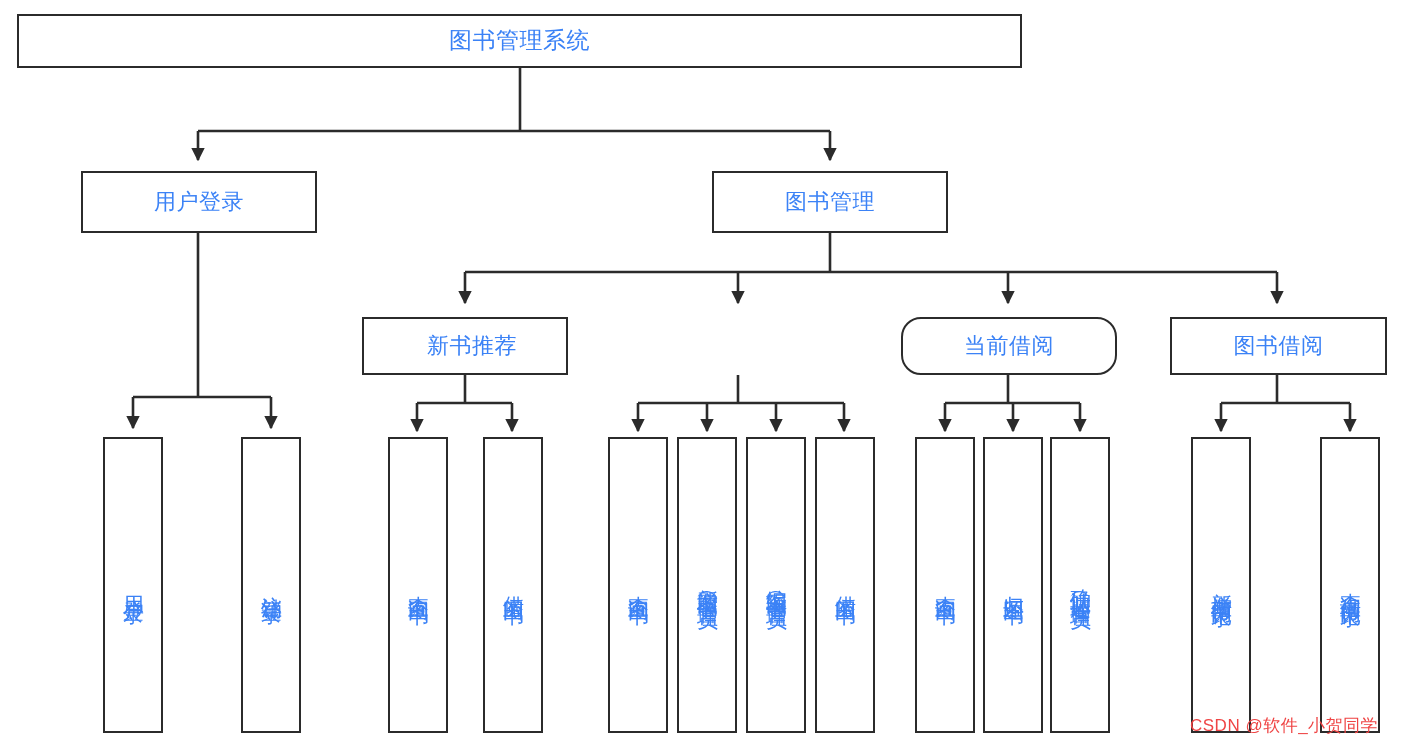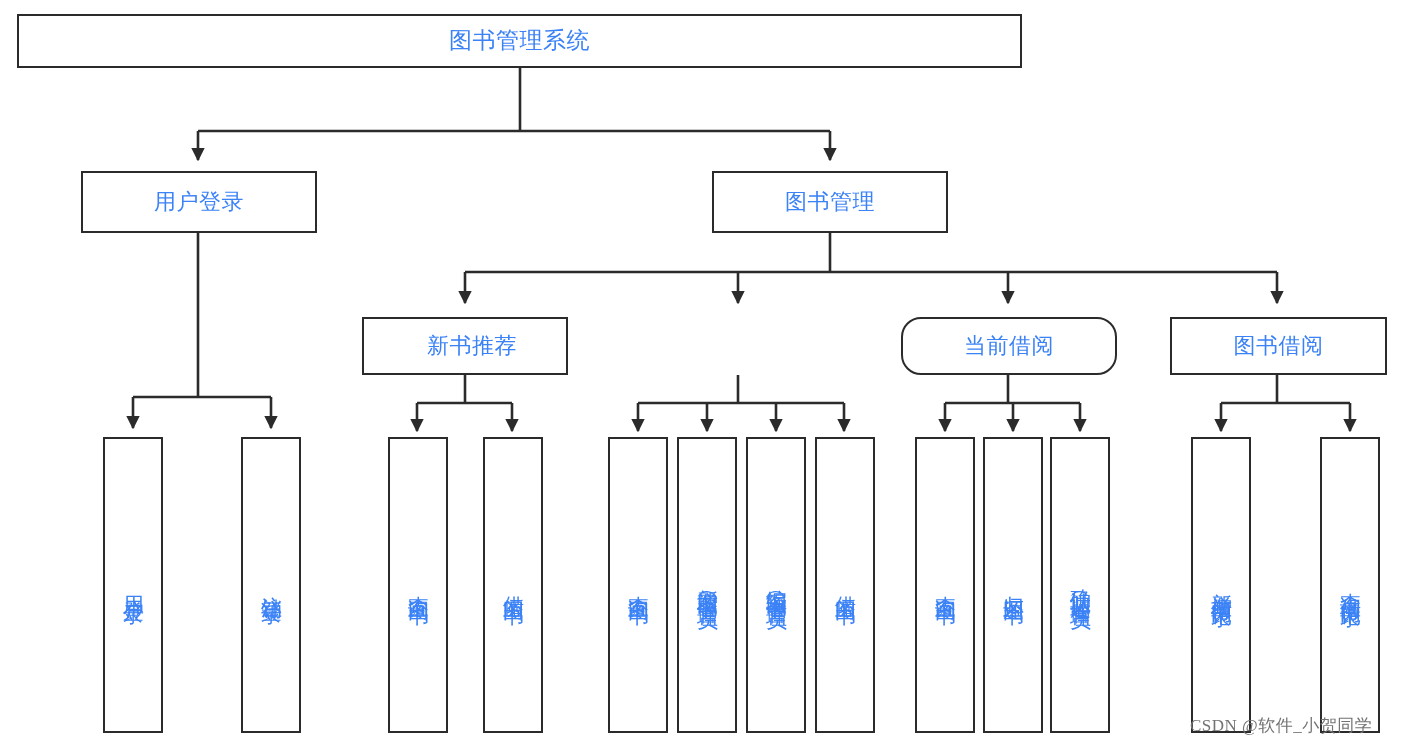--- a/index.html
+++ b/index.html
@@ -58,26 +58,26 @@
   .node.vert .node-label {
     writing-mode: vertical-rl;
     text-orientation: upright;
     font-size: 21px;
     line-height: 1.0;
     letter-spacing: 3px;
     white-space: nowrap;
   }
   .watermark {
     position: absolute;
-    color: #737373;
+    color: #ef4444;
     font-size: 17px;
     letter-spacing: 0.5px;
     white-space: nowrap;
     z-index: 6;
-    font-family: Liberation Serif, serif;
+    font-family: Liberation Sans, sans-serif;
   }
 </style>
 </head>
 <body>
 
 <div id="canvas">
 
   <svg id="diagram-svg" viewBox="0 0 1405 747" xmlns="http://www.w3.org/2000/svg">
     <defs>
       <marker id="arrow" viewBox="0 0 10 10" refX="9" refY="5" markerWidth="5.2" markerHeight="5.2" orient="auto-start-reverse">

